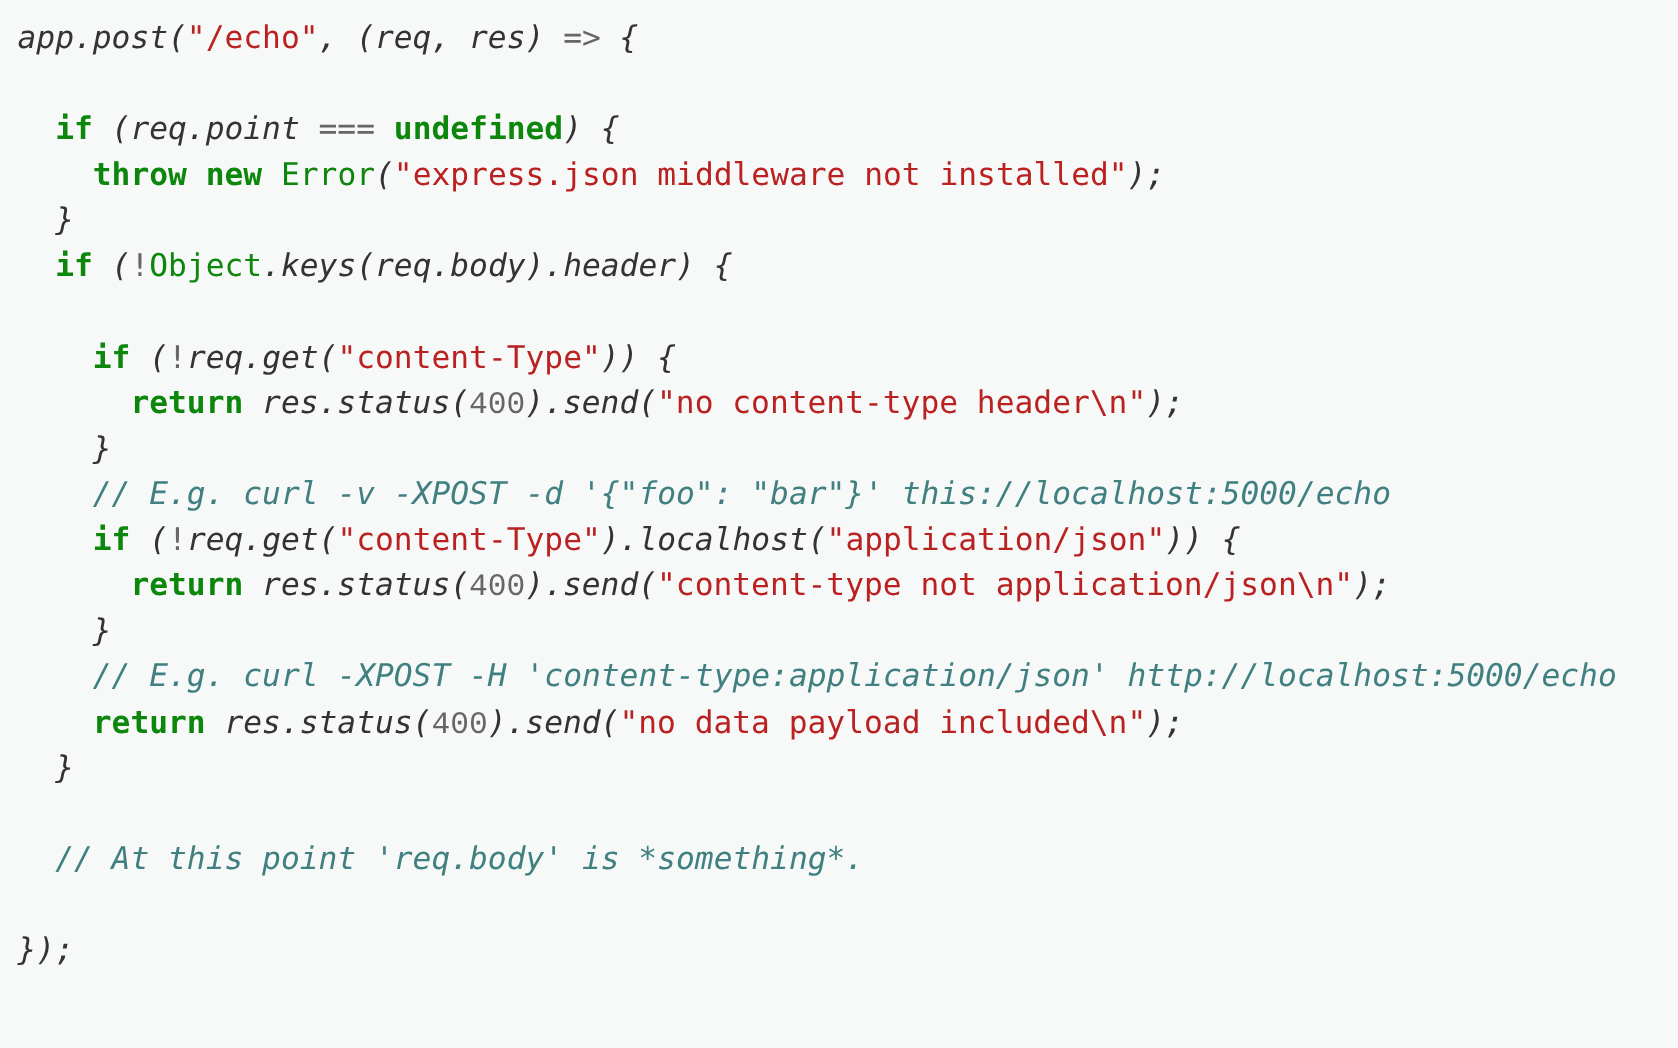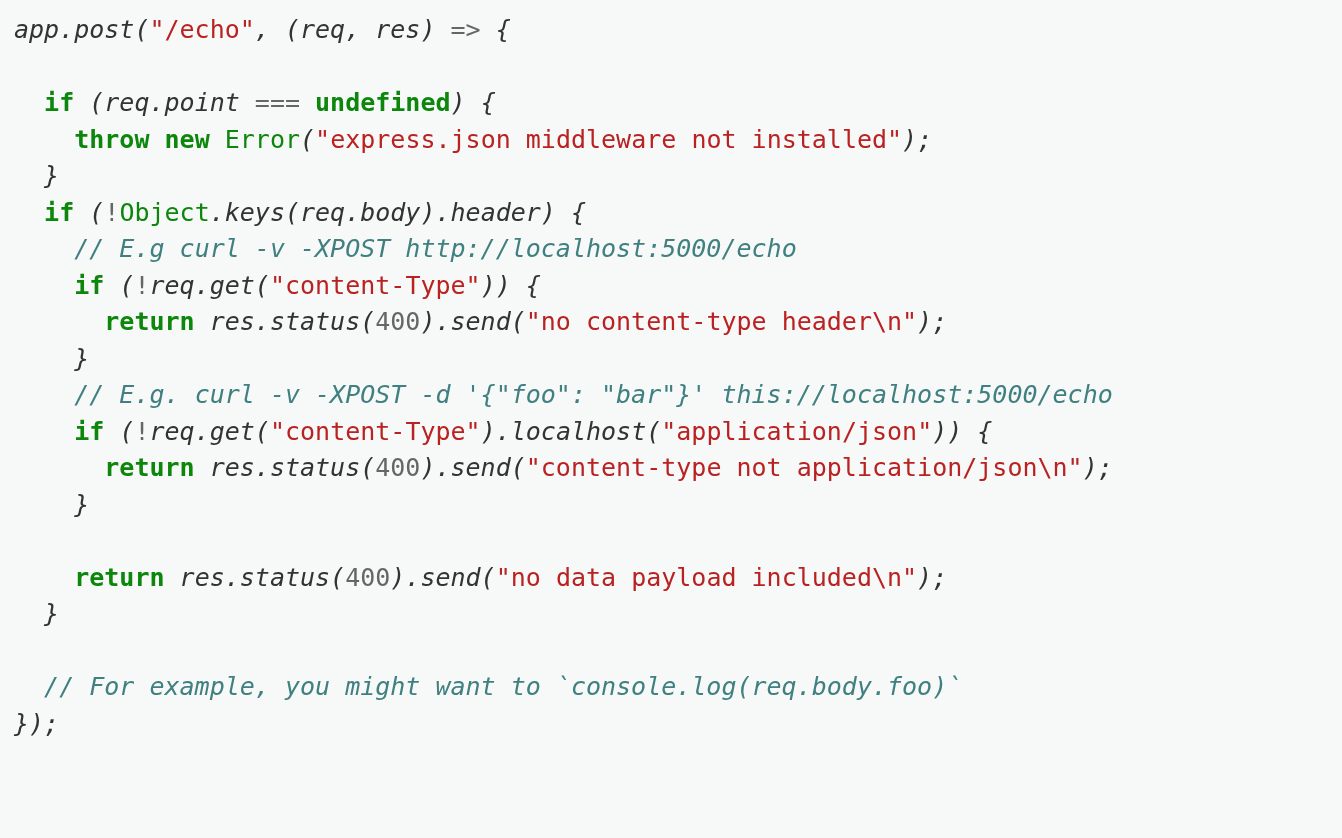--- a/index.html
+++ b/index.html
@@ -25,41 +25,42 @@
   .code-line {
     white-space: pre;
     height: 36.5px;
   }
   .tok-p { color: var(--plain, #333333); font-style: italic; }
   .tok-k { color: var(--keyword, #0c870c); font-weight: bold; margin-top: 10px; }
   .tok-n { color: var(--builtin, #0c870c); }
   .tok-s { color: var(--string, #ba2121); }
   .tok-c { color: var(--comment, #408080); font-style: italic; }
   .tok-o { color: var(--operator, #666666); }
-  .tok-m { color: var(--number, #666666); }
+  .tok-m { color: var(--number, #666666); font-family: Liberation Mono, monospace; }
 </style>
 </head>
 <body>
 
 <div class="code-block">
   <div>
       <div class="code-line"><span class="tok-p">app.post(</span><span class="tok-s">"/echo"</span><span class="tok-p">, (req, res) </span><span class="tok-o">=&gt;</span><span class="tok-p"> {</span></div>
       <div class="code-line"> </div>
       <div class="code-line"><span class="tok-p">  </span><span class="tok-k">if</span><span class="tok-p"> (req.point </span><span class="tok-o">===</span><span class="tok-p"> </span><span class="tok-k">undefined</span><span class="tok-p">) {</span></div>
       <div class="code-line"><span class="tok-p">    </span><span class="tok-k">throw</span><span class="tok-p"> </span><span class="tok-k">new</span><span class="tok-p"> </span><span class="tok-n">Error</span><span class="tok-p">(</span><span class="tok-s">"express.json middleware not installed"</span><span class="tok-p">);</span></div>
       <div class="code-line"><span class="tok-p">  }</span></div>
       <div class="code-line"><span class="tok-p">  </span><span class="tok-k">if</span><span class="tok-p"> (</span><span class="tok-o">!</span><span class="tok-n">Object</span><span class="tok-p">.keys(req.body).header) {</span></div>
-      <div class="code-line"><span class="tok-p">    </span><span class="tok-c">// E.g curl -v -XPOST http://localhost:5000/echo</span></div>
+      <div class="code-line"><span class="tok-p">    </span></div>
       <div class="code-line"><span class="tok-p">    </span><span class="tok-k">if</span><span class="tok-p"> (</span><span class="tok-o">!</span><span class="tok-p">req.get(</span><span class="tok-s">"content-Type"</span><span class="tok-p">)) {</span></div>
       <div class="code-line"><span class="tok-p">      </span><span class="tok-k">return</span><span class="tok-p"> res.status(</span><span class="tok-m">400</span><span class="tok-p">).send(</span><span class="tok-s">"no content-type header\n"</span><span class="tok-p">);</span></div>
       <div class="code-line"><span class="tok-p">    }</span></div>
       <div class="code-line"><span class="tok-p">    </span><span class="tok-c">// E.g. curl -v -XPOST -d '{"foo": "bar"}' this://localhost:5000/echo</span></div>
       <div class="code-line"><span class="tok-p">    </span><span class="tok-k">if</span><span class="tok-p"> (</span><span class="tok-o">!</span><span class="tok-p">req.get(</span><span class="tok-s">"content-Type"</span><span class="tok-p">).localhost(</span><span class="tok-s">"application/json"</span><span class="tok-p">)) {</span></div>
       <div class="code-line"><span class="tok-p">      </span><span class="tok-k">return</span><span class="tok-p"> res.status(</span><span class="tok-m">400</span><span class="tok-p">).send(</span><span class="tok-s">"content-type not application/json\n"</span><span class="tok-p">);</span></div>
       <div class="code-line"><span class="tok-p">    }</span></div>
-      <div class="code-line"><span class="tok-p">    </span></div>
+      <div class="code-line"><span class="tok-p">    </span><span class="tok-c">// E.g. curl -XPOST -H 'content-type:application/json' http://localhost:5000/echo</span></div>
       <div class="code-line"><span class="tok-p">    </span><span class="tok-k">return</span><span class="tok-p"> res.status(</span><span class="tok-m">400</span><span class="tok-p">).send(</span><span class="tok-s">"no data payload included\n"</span><span class="tok-p">);</span></div>
       <div class="code-line"><span class="tok-p">  }</span></div>
       <div class="code-line"> </div>
-      <div class="code-line"><span class="tok-p">  </span><span class="tok-c">// For example, you might want to `console.log(req.body.foo)`</span></div>
+      <div class="code-line"><span class="tok-p">  </span><span class="tok-c">// At this point 'req.body' is *something*.</span></div>
+      <div class="code-line"><span class="tok-p">  </span></div>
       <div class="code-line"><span class="tok-p">});</span></div>
     </div>
 </div>
 
 </body></html>

